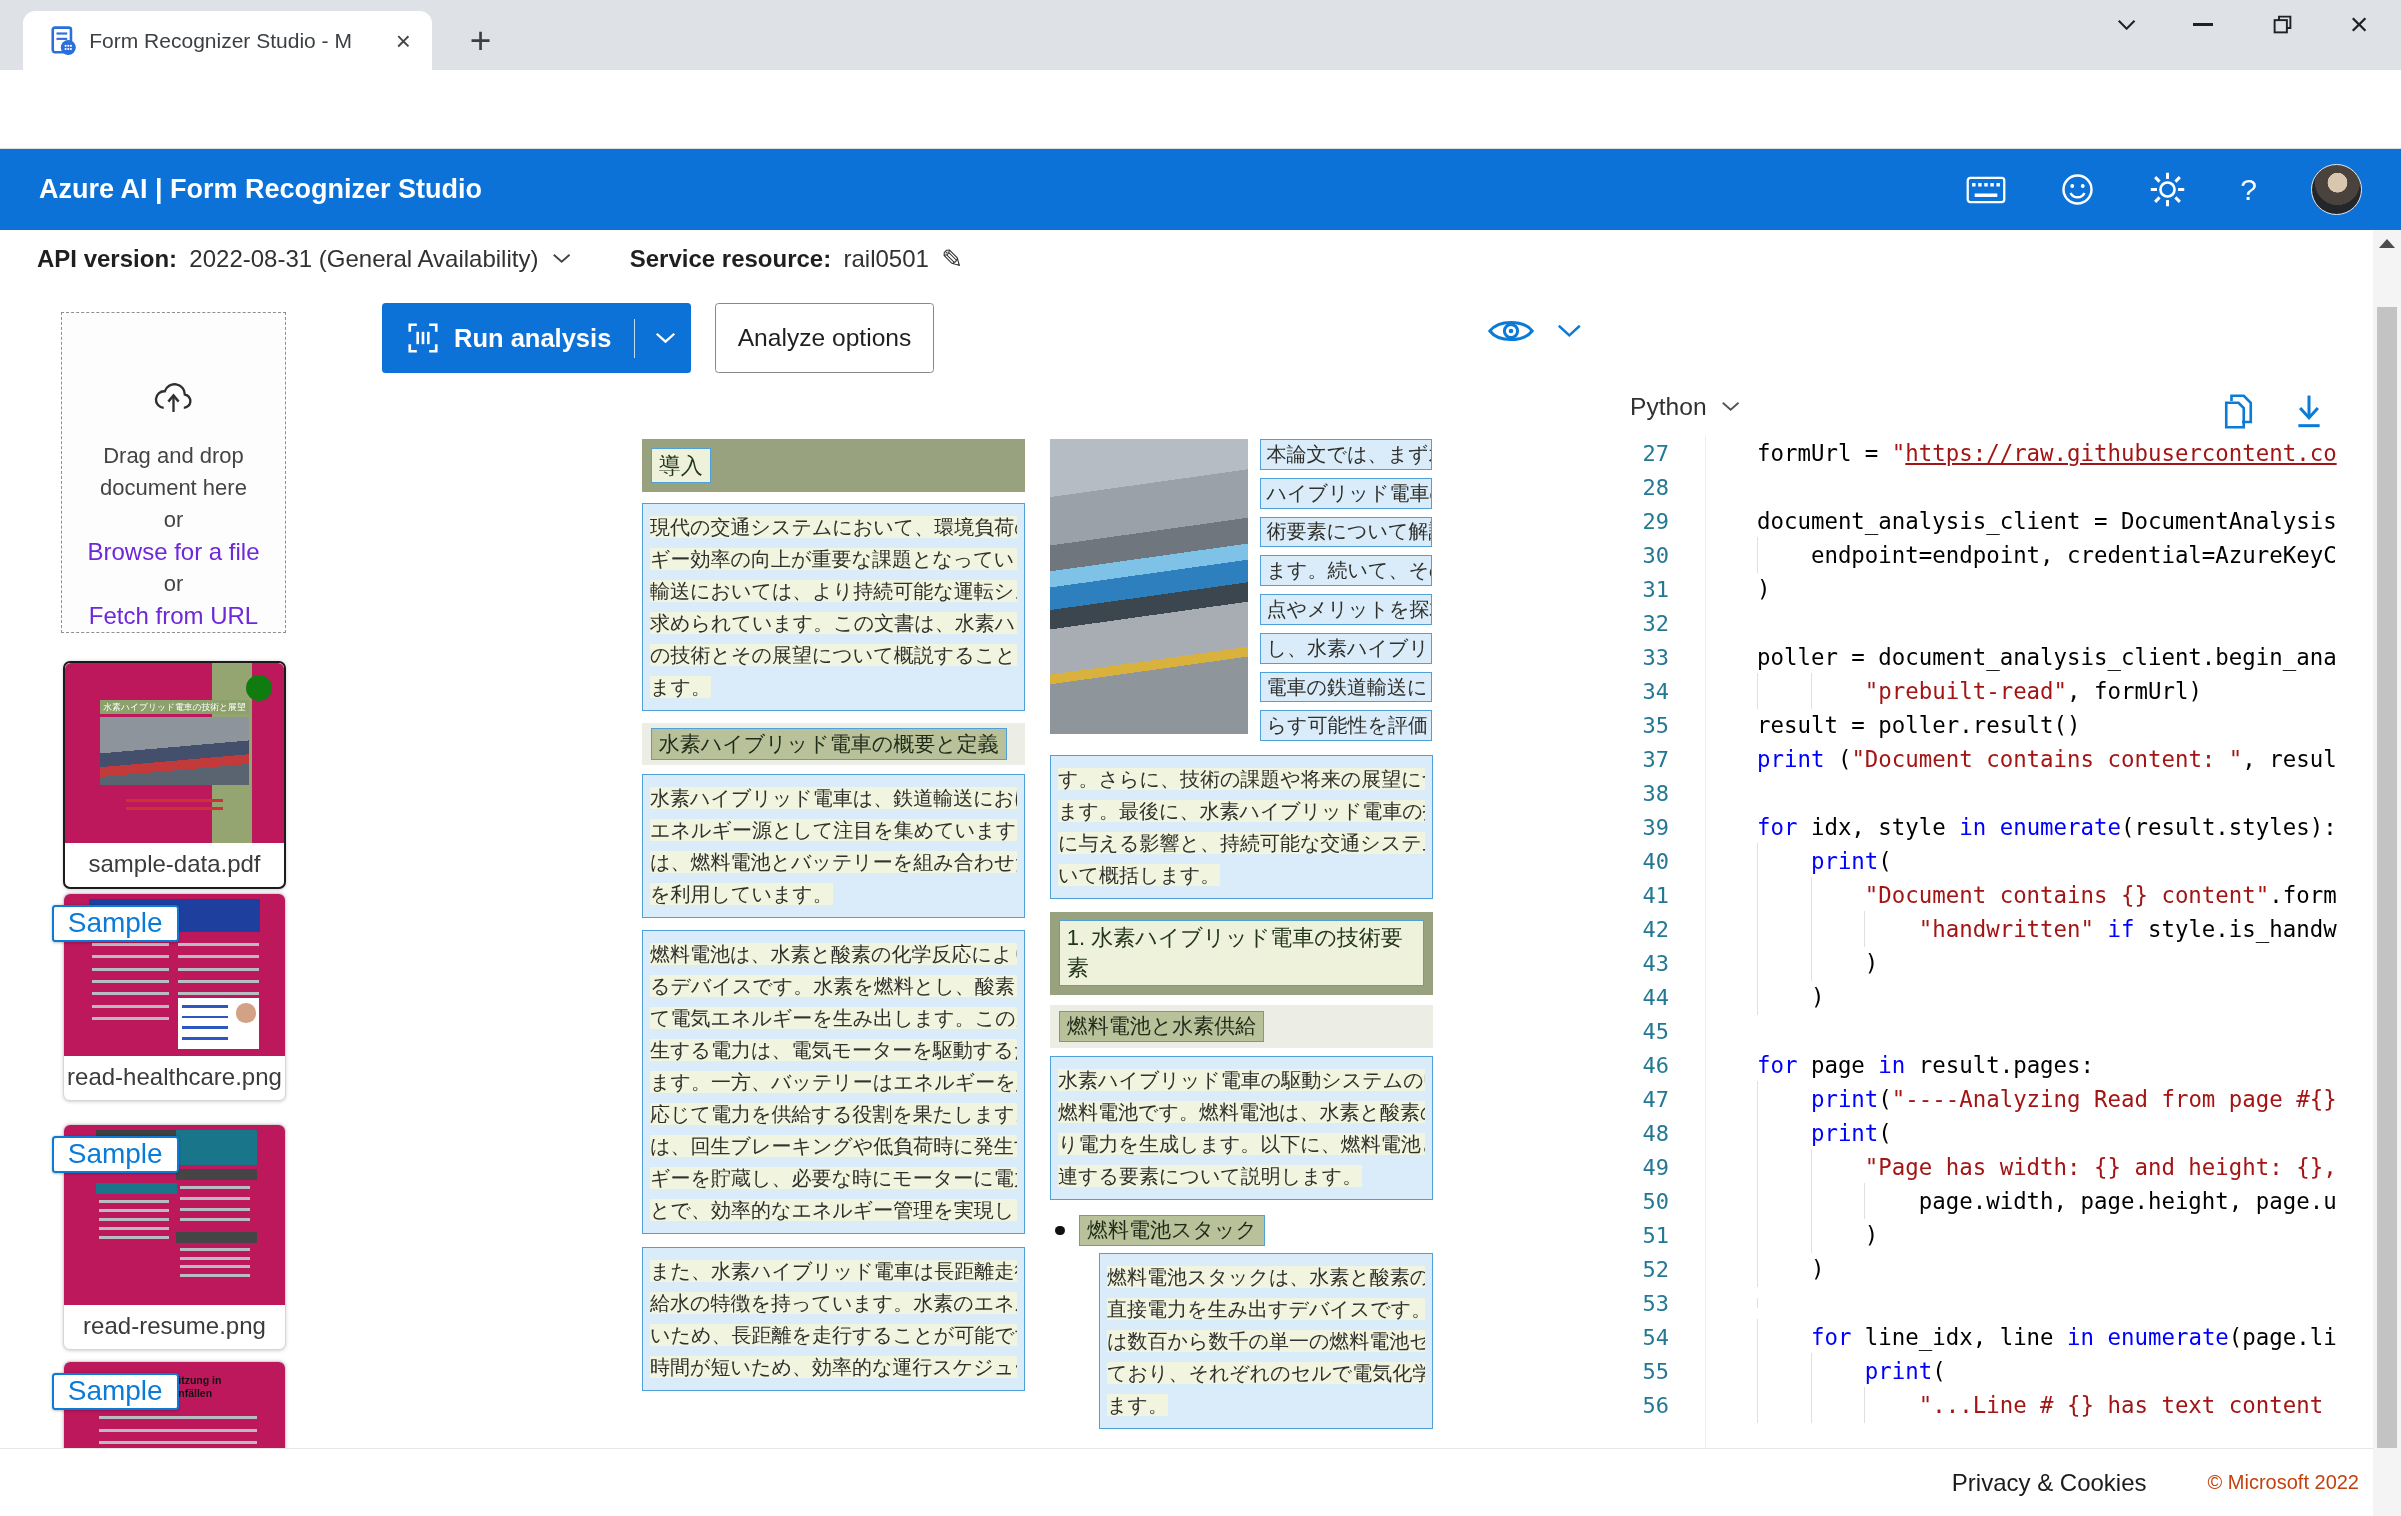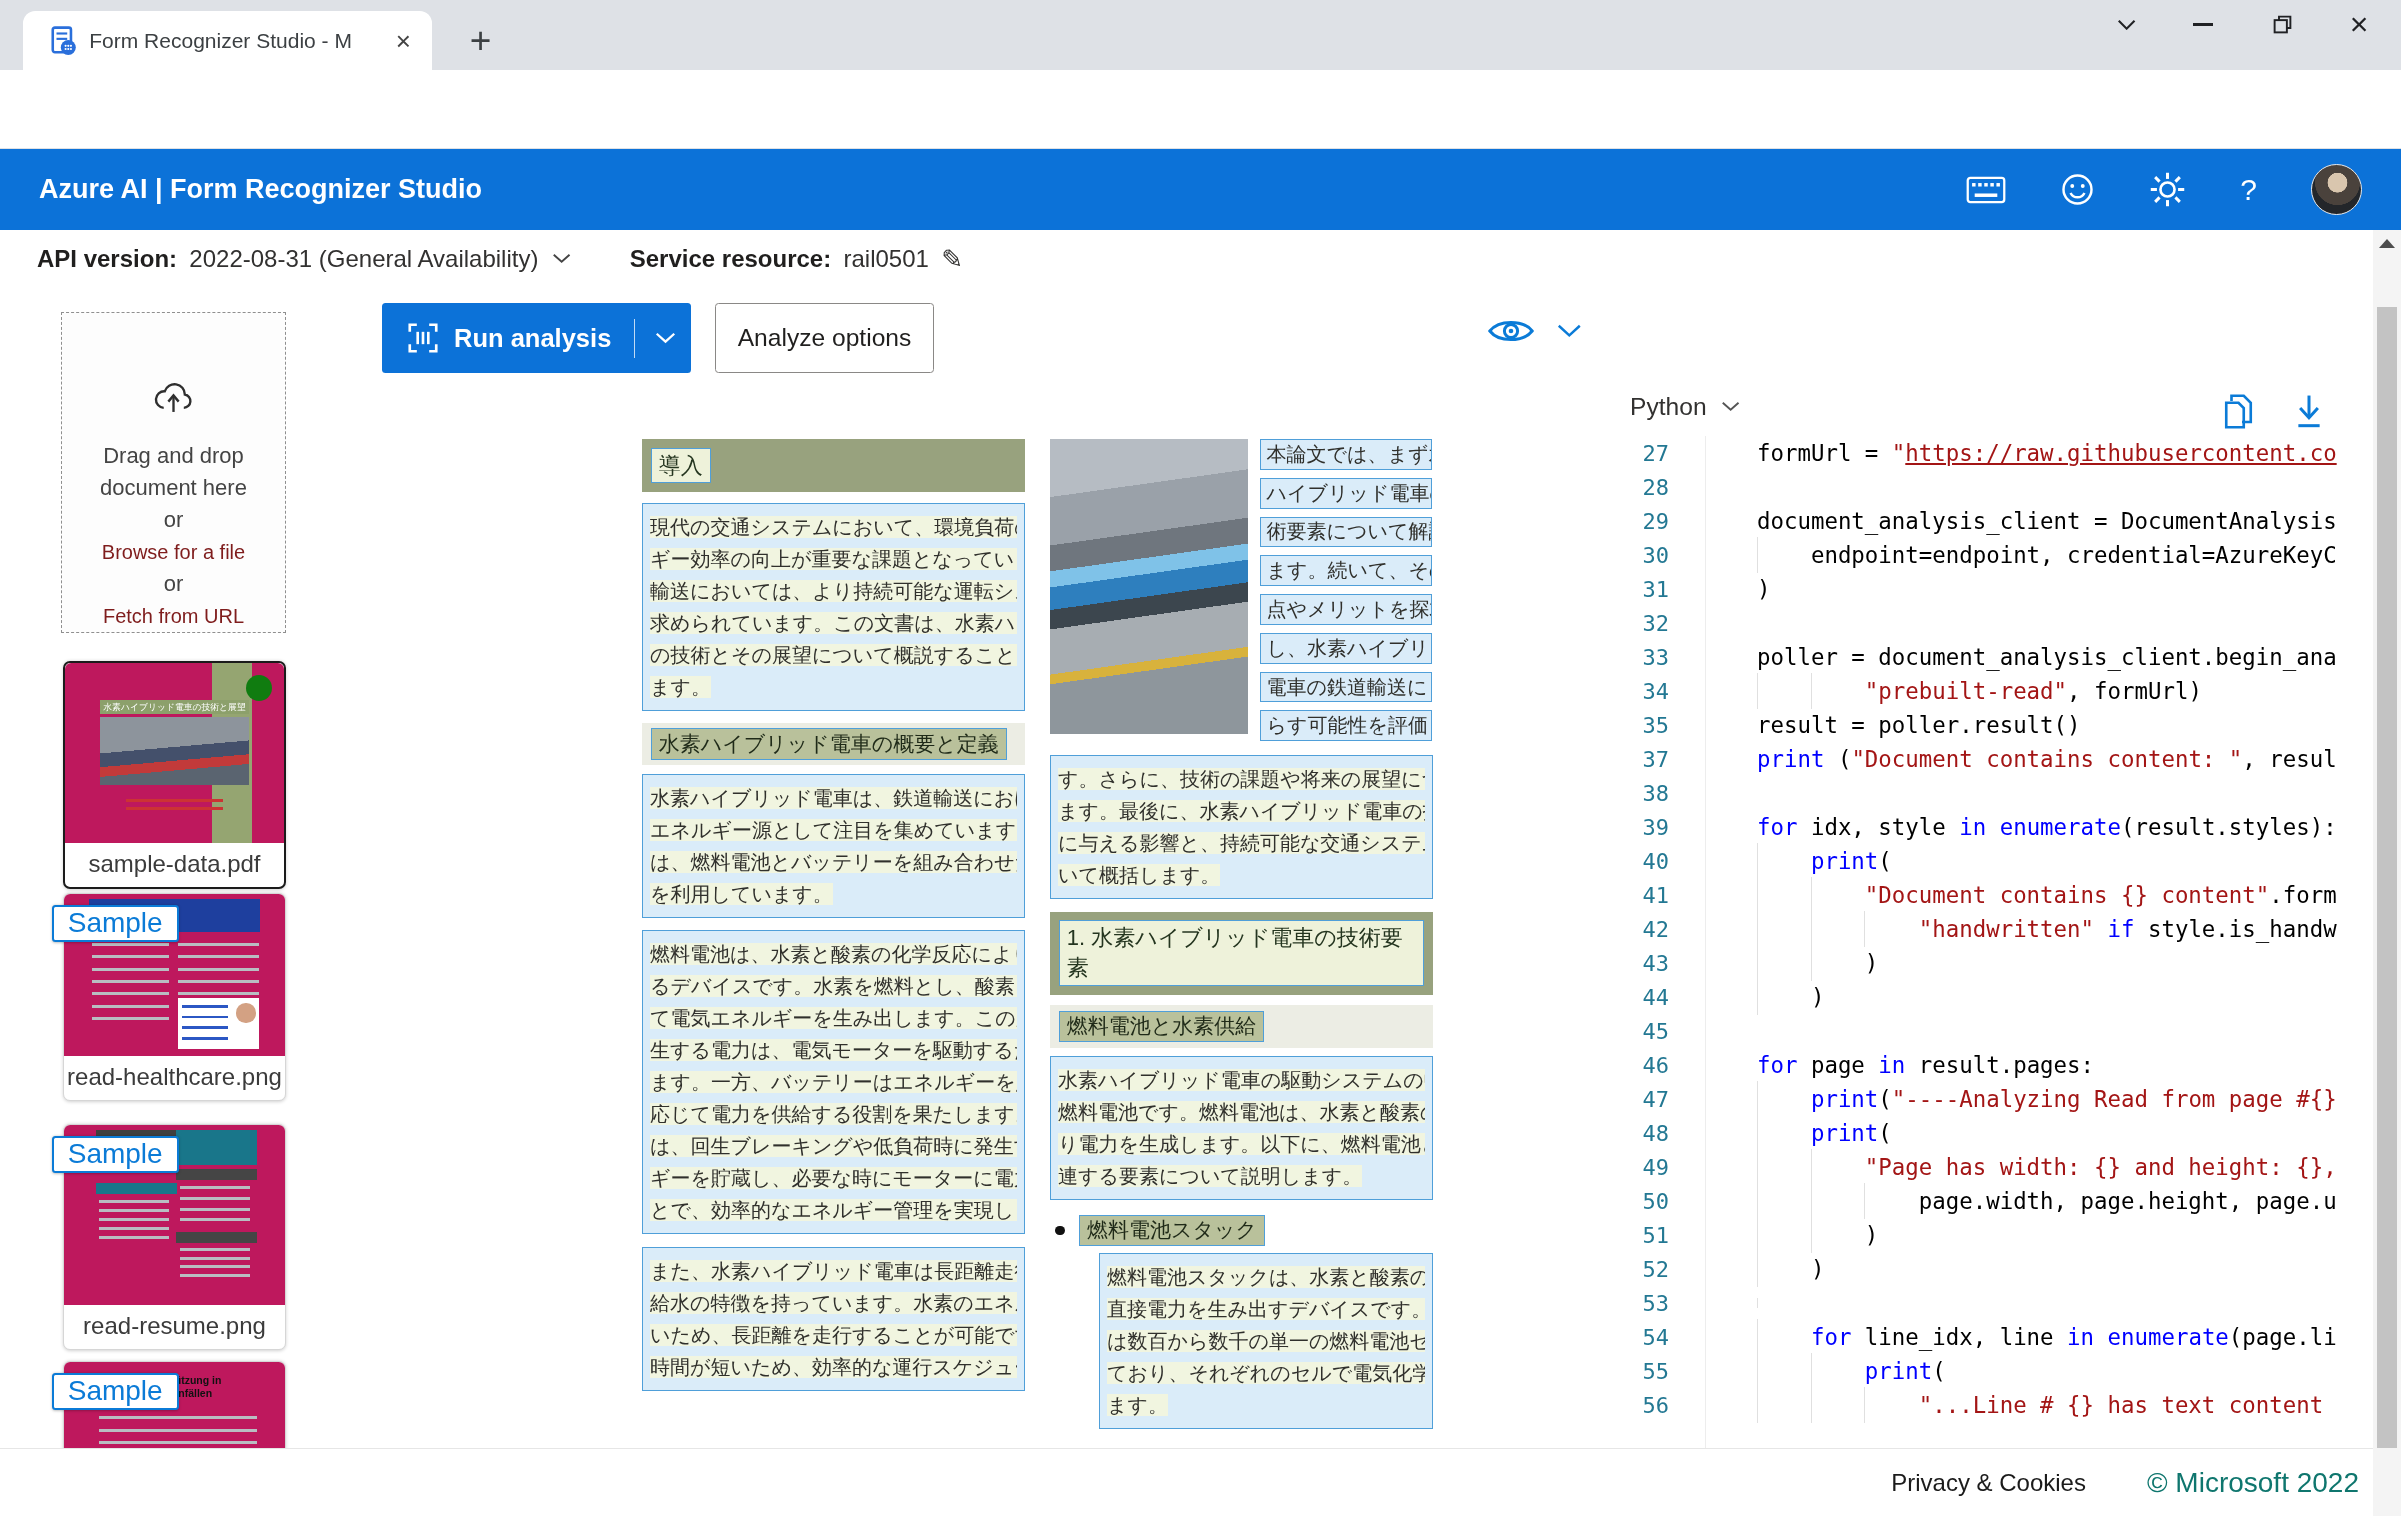--- a/index.html
+++ b/index.html
@@ -49,21 +49,21 @@
   .chev { display:inline-block; margin-left:14px; }
   .pencil { margin-left:12.3px; font-size:26px; color:#323130; }
 
   
   .content { left:0; top:288px; width:2401px; height:1160px; background:#fff; overflow:hidden; }
 
   
   .dropzone { left:61px; top:24px; width:225px; height:321px; border:1.8px dashed #8f8f8f; background:#fdfdfd;
               display:flex; flex-direction:column; align-items:center; text-align:center; }
   .dz-text { font-size:22px; color:#444; line-height:32px; }
-  .dz-link { font-size:20px; color:#7f1d1d; line-height:32px; }
+  .dz-link { font-size:24px; color:#6d28d9; line-height:32px; }
   .thumb { left:63px; width:223px; background:#fff; border:0.9px solid #d6d6d6; border-radius:7px;
            box-shadow:0 0.9px 3.5px rgba(0,0,0,.18); position:absolute; }
   .thumb.selected { border:2.6px solid #1b1b1b; }
   .thumb-img { position:relative; width:100%; overflow:hidden; background:#be185d; border-radius:6.1px 6.1px 0 0;text-decoration:underline; }
   .thumb-label { width:100%; text-align:center; font-size:24px; color:#3b3b3b; padding:7px 0 8.8px; }
   .green-dot { position:absolute; top:12.3px; right:12.3px; width:26px; height:26px; border-radius:50%; background:#107C10; }
   .sample-badge { position:absolute; top:10.5px; left:-12.3px; background:#fff; border:2.6px solid #0b7bd7; color:#0b7bd7;
                   font-size:28px; padding:0.9px 14px; border-radius:3.5px; box-shadow:0 0.9px 2.6px rgba(0,0,0,.25); z-index:3;}
   .dline { position:absolute; height:2.6px; background:#b9bdc2; }
 
@@ -116,21 +116,21 @@
   .tk-k { color:#0000ff; }
   .tk-s { color:#a31515; }
   .tk-u { color:#a31515; text-decoration:underline; }
   .guide { position:absolute; top:-5.3px; bottom:-5.3px; border-left:0.9px solid #e0e0e0; }
   .gutter-line { left:1705px; top:148px; width:0.9px; height:1012px; background:#ededed; }
 
   
   .footer { left:0; top:1448px; width:2401px; height:68px; background:#fff; border-top:0.9px solid #e6e6e6;
             display:flex; align-items:center; justify-content:flex-end; gap:61px; padding-right:42px; }
   .footer .f1 { font-size:24px; color:#1b1b1b; }
-  .footer .f2 { font-size:28px; color:#0f766e; }
+  .footer .f2 { font-size:20px; color:#c2410c; }
 
   
   .scrollbar { left:2373px; top:230px; width:28px; height:1287px; background:#f4f4f4; }
   .sb-arrow { width:0; height:0; border-left:8px solid transparent; border-right:8px solid transparent;
               margin:8.8px auto 0; }
   .sb-up { border-bottom:9.7px solid #4d4d4d; }
   .sb-thumb { position:absolute; left:4.4px; top:77px; width:19.3px; height:1141px; background:#c3c3c3; }
 
   svg { display:block; }
 </style>

